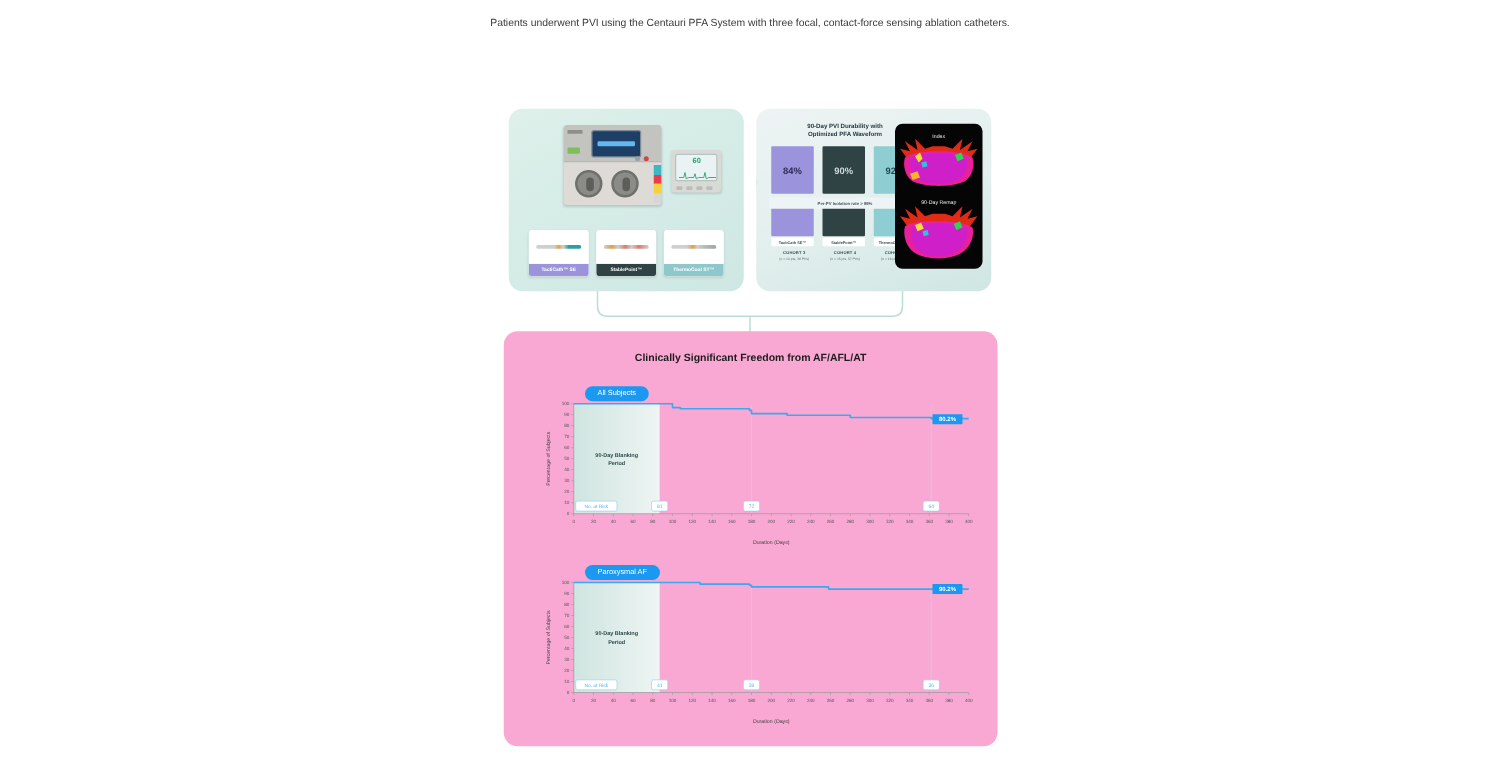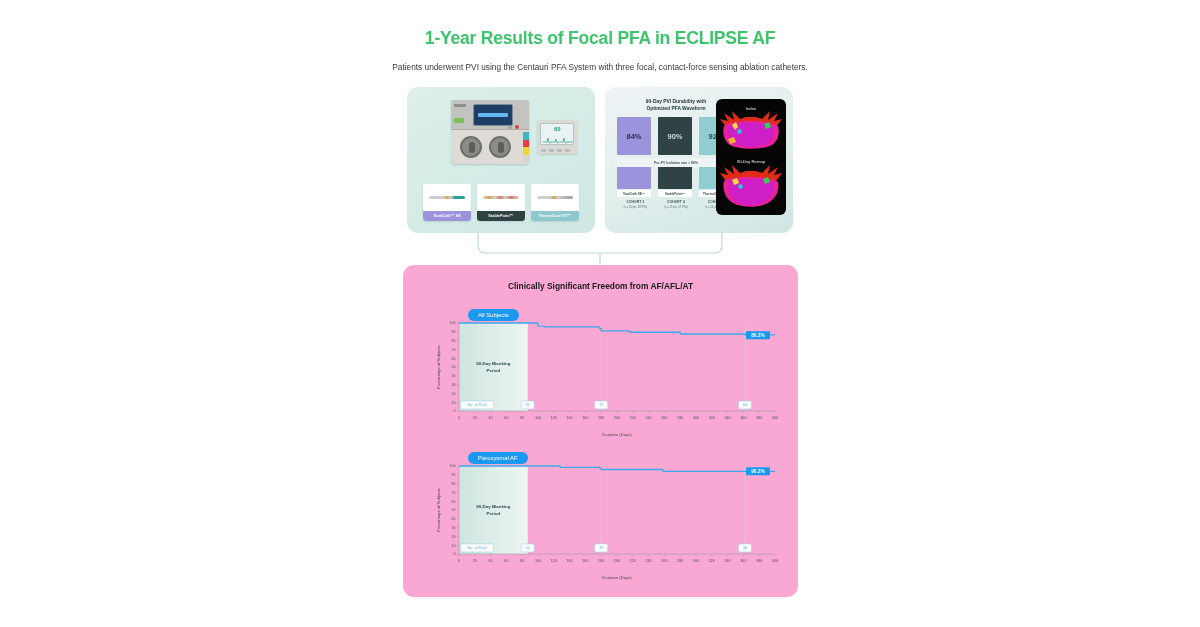--- a/index.html
+++ b/index.html
@@ -140,21 +140,20 @@
   .km { position:absolute; left:30px; width:350px; height:120px; }
   .km.k1 { top:52px; } .km.k2 { top:195px; }
   .km svg { display:block; }
 </style>
 </head>
 <body>
 
 <div id="stage">
 
   <div class="hdr">
-    <div class="hdr-title">1-Year Results of Focal PFA in ECLIPSE AF</div>
     <div class="hdr-sub">
       <div>Patients underwent PVI using the Centauri PFA System with three focal, contact-force sensing ablation catheters.</div>
     </div>
   </div>
 
   <div class="panel" id="panel-left">
 
     <div class="gen">
       <div class="gen-top">
         <div class="gen-lbl"></div>

